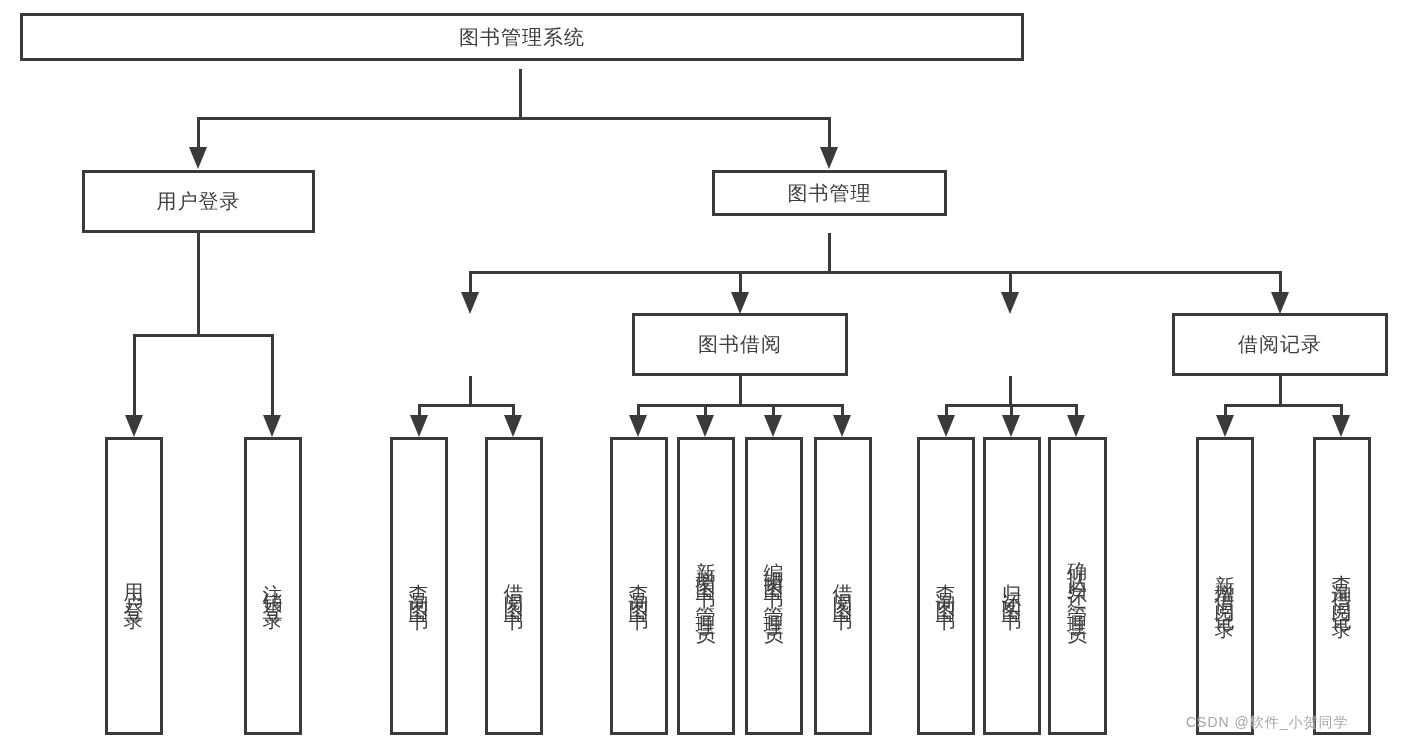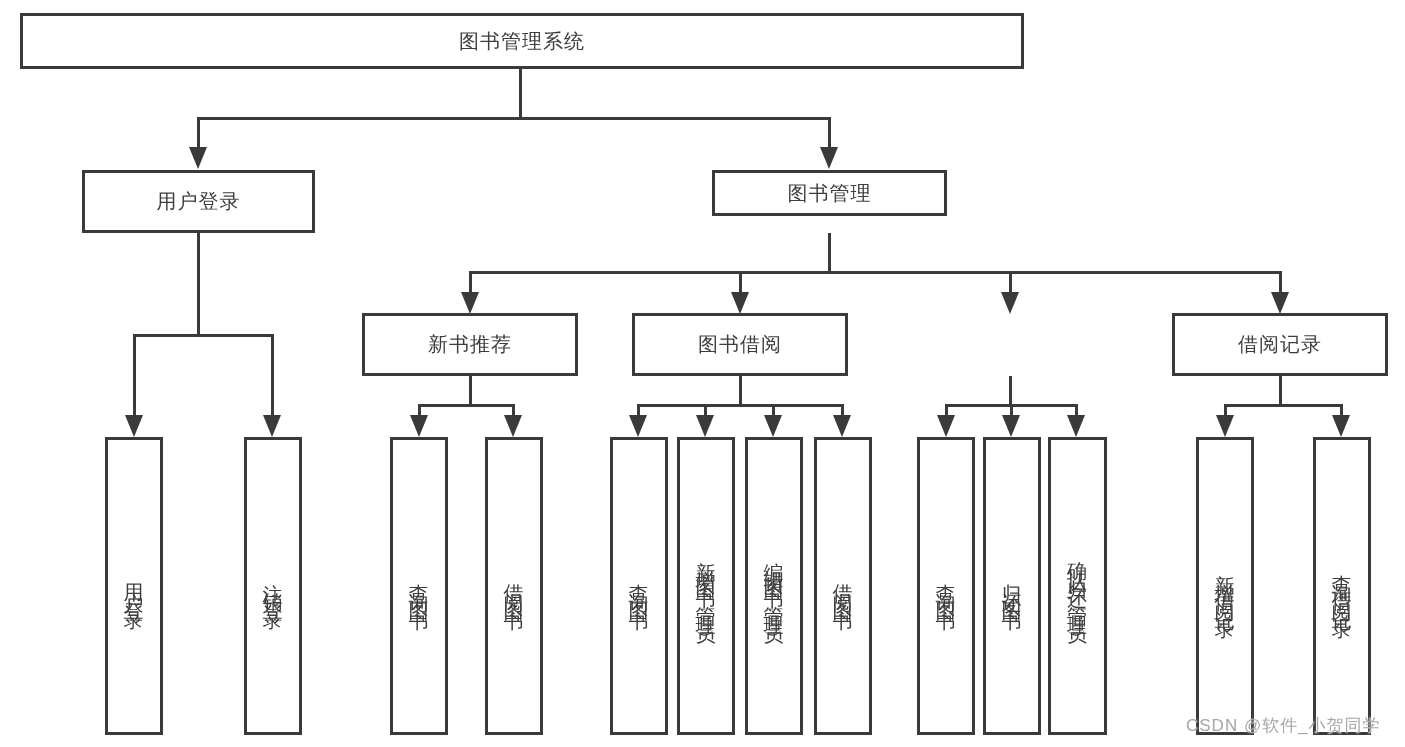--- a/index.html
+++ b/index.html
@@ -43,34 +43,34 @@
   .arrow{
     position:absolute;
     width:0;height:0;
     border-left:9px solid transparent;
     border-right:9px solid transparent;
     border-top:22px solid var(--line);
   }
   .watermark{
     position:absolute;
     left:1186px;top:714px;
-    font-size:17px;
+    font-size:14px;
     color:#a6a6a6;
     letter-spacing:1px;
     white-space:nowrap;
     z-index:5;
     text-shadow:0 0 2px #ffffff;
   }
 </style>
 </head>
 <body>
 
 <div id="canvas">
 
-  <div class="box" style="left:20px;top:13px;width:1004px;height:56px;">
+  <div class="box" style="left:20px;top:13px;width:1004px;height:48px;">
     <span class="label">图书管理系统</span>
   </div>
 
   <div class="vline" style="left:519px;top:69px;height:49px;"></div>
   <div class="hline" style="left:197px;top:117px;width:634px;"></div>
   <div class="vline" style="left:197px;top:117px;height:31px;"></div>
   <div class="arrow" style="left:189px;top:147px;"></div>
   <div class="vline" style="left:828px;top:117px;height:31px;"></div>
   <div class="arrow" style="left:820px;top:147px;"></div>
 
@@ -99,23 +99,20 @@
   <div class="hline" style="left:469px;top:271px;width:813px;"></div>
   <div class="vline" style="left:469px;top:271px;height:22px;"></div>
   <div class="arrow" style="left:461px;top:292px;"></div>
   <div class="vline" style="left:739px;top:271px;height:22px;"></div>
   <div class="arrow" style="left:731px;top:292px;"></div>
   <div class="vline" style="left:1009px;top:271px;height:22px;"></div>
   <div class="arrow" style="left:1001px;top:292px;"></div>
   <div class="vline" style="left:1279px;top:271px;height:22px;"></div>
   <div class="arrow" style="left:1271px;top:292px;"></div>
 
-  <div class="box" style="left:362px;top:313px;width:216px;height:63px;">
-    <span class="label">新书推荐</span>
-  </div>
   <div class="box" style="left:632px;top:313px;width:216px;height:63px;">
     <span class="label">图书借阅</span>
   </div>
   <div class="box" style="left:1172px;top:313px;width:216px;height:63px;">
     <span class="label">借阅记录</span>
   </div>
 
   <div class="vline" style="left:469px;top:376px;height:31px;"></div>
   <div class="hline" style="left:418px;top:404px;width:97px;"></div>
   <div class="vline" style="left:418px;top:404px;height:12px;"></div>

